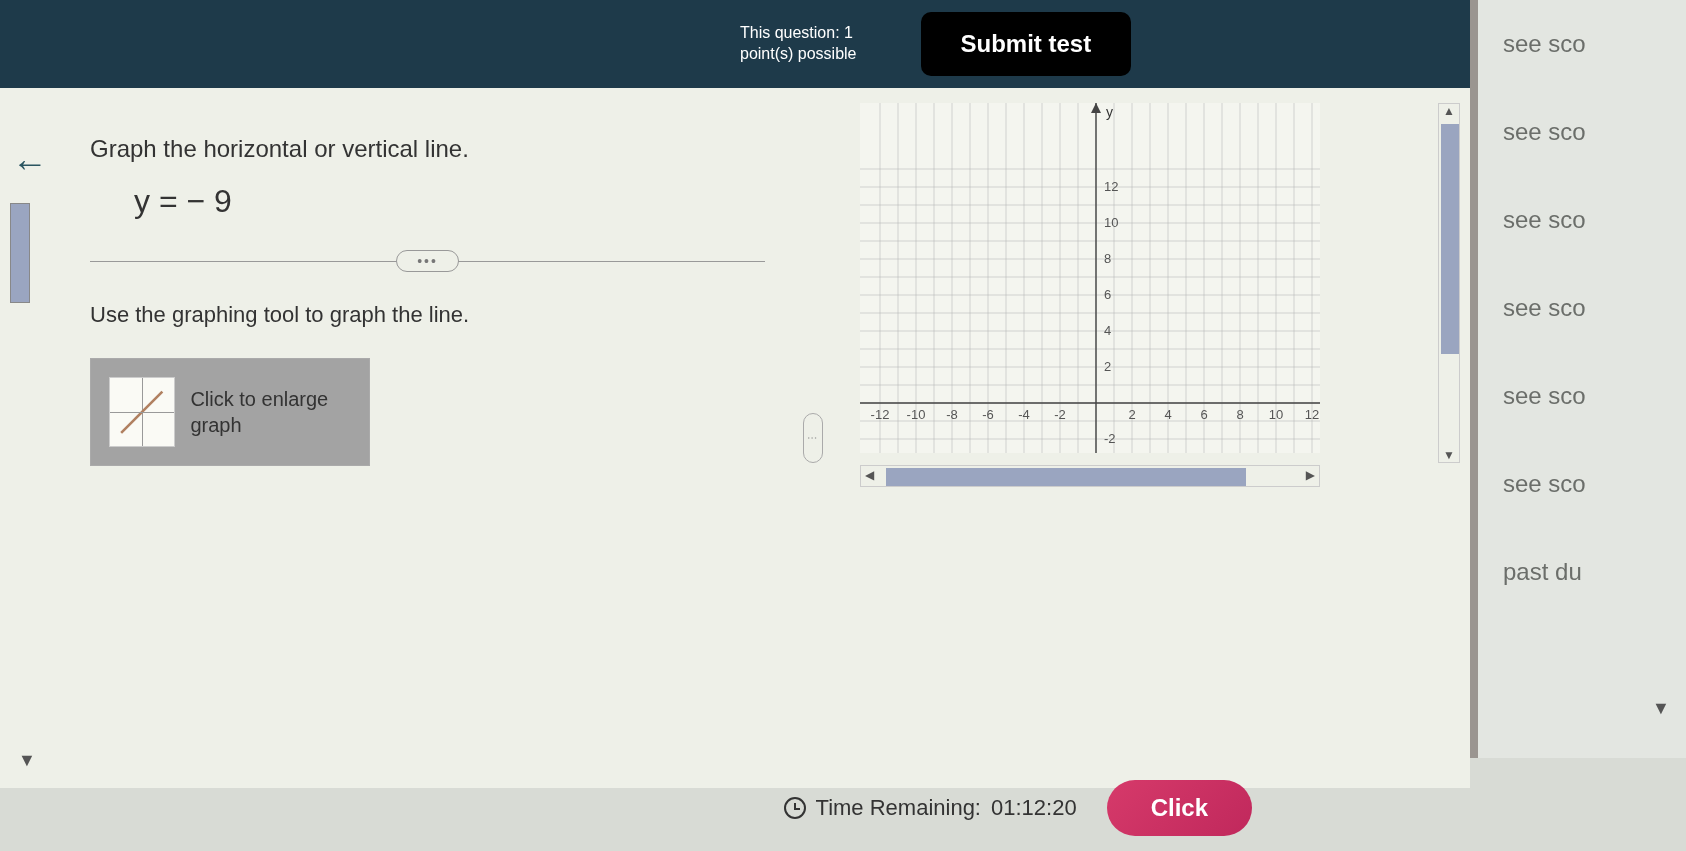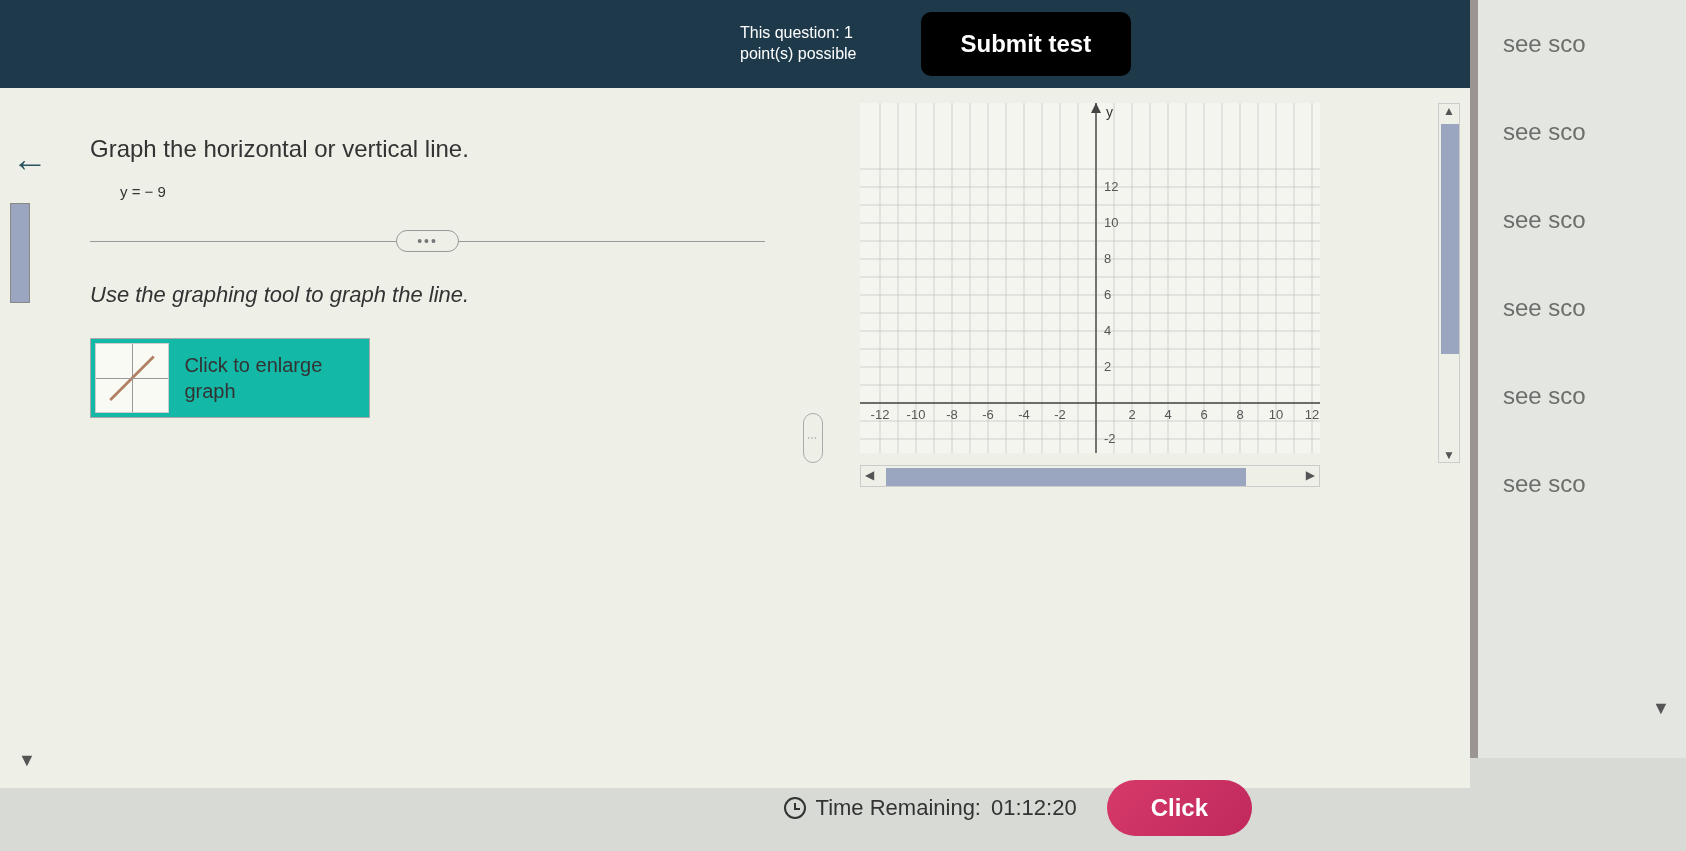--- a/index.html
+++ b/index.html
@@ -65,23 +65,23 @@
   background: #9aa5c0;
   border: 1px solid #888;
 }
 .prompt-text {
   font-size: 24px;
   color: #333;
   margin-bottom: 20px;
   margin-top: 27px;
 }
 .equation {
-  font-size: 15px;
+  font-size: 32px;
   color: #333;
-  margin-left: 30px;
+  margin-left: 44px;
   margin-bottom: 30px;
 }
 .divider-row {
   display: flex;
   align-items: center;
   margin: 20px 0 30px 0;
 }
 .hr-line {
   flex: 1;
   border-top: 1px solid #999;
@@ -93,29 +93,28 @@
   color: #777;
   font-size: 14px;
   letter-spacing: 2px;
   background: #eef0e8;
   margin: 0 -1px;
 }
 .instruction {
   font-size: 22px;
   color: #333;
   margin-bottom: 30px;
-  font-style: italic;
 }
 .enlarge-box {
   display: flex;
   align-items: center;
   border: 1px solid #aaa;
-  background: #14b8a6;
+  background: #a3a3a3;
   width: 280px;
-  padding: 4px;
+  padding: 18px;
   cursor: pointer;
 }
 .enlarge-thumb {
   width: 80px; height: 70px;
   background: #fafaf5;
   border: 1px solid #ccc;
   position: relative;
   margin-right: 15px;
 }
 .enlarge-thumb::before, .enlarge-thumb::after {
@@ -387,14 +386,15 @@
 
 <span class="left-scroll-dn">▼</span>
 
 <div class="side-column">
   <div class="side-item">see sco</div>
   <div class="side-item">see sco</div>
   <div class="side-item">see sco</div>
   <div class="side-item">see sco</div>
   <div class="side-item">see sco</div>
   <div class="side-item">see sco</div>
+  <div class="side-item">past du</div>
   <div class="side-scroll-dn">▼</div>
 </div>
 
 </body></html>

